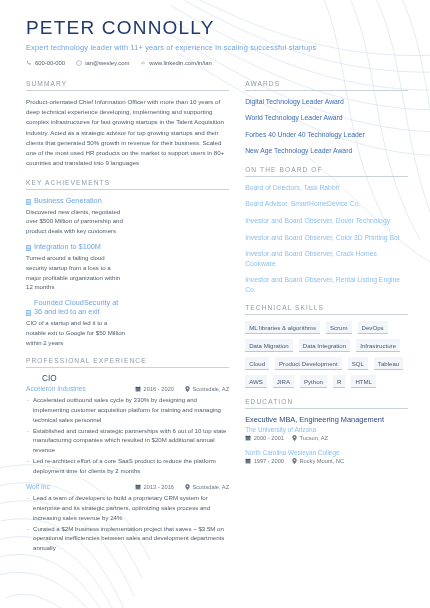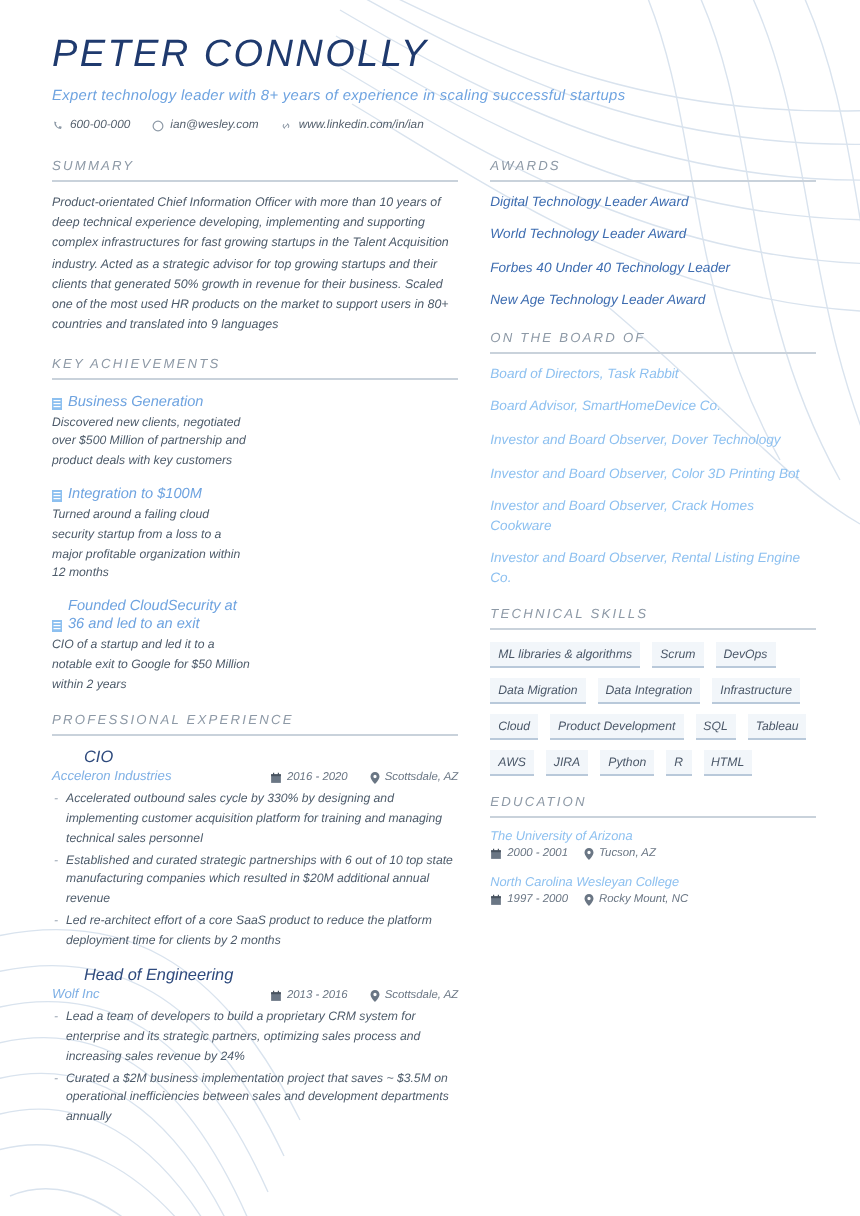--- a/index.html
+++ b/index.html
@@ -5,21 +5,21 @@
   * { box-sizing: border-box; margin:0; padding:0; }
   html,body { width:430px; height:608px; }
   body {
     font-family: "Liberation Sans", sans-serif;
     background:#ffffff;
     color:#3a4a5c;
     position:relative;
     overflow:hidden;
   }
   #bg { position:absolute; inset:0; z-index:0; pointer-events:none; }
-  .page { position:relative; z-index:1; width:430px; height:484px; padding:0;font-style:italic; }
+  .page { position:relative; z-index:1; width:430px; height:484px; padding:0; }
 
   
   .header { padding:18px 24px 6px 26px; }
   .name {
     font-size:19px; letter-spacing:1.2px; font-weight:400;
     color:#1f3a6e; line-height:1.1;
   }
   .tagline {
     margin-top:4px; font-size:7.4px; color:#6ea3e0; letter-spacing:.18px;
   }
@@ -107,21 +107,21 @@
     <path d="M-10,560 C40,542 80,570 110,624"></path>
     <path d="M-10,578 C36,560 74,588 102,626"></path>
     <path d="M5,598 C34,586 62,606 84,628"></path>
   </g>
 </svg>
 
 <div class="page">
 
   <div class="header">
     <div class="name">PETER CONNOLLY</div>
-    <div class="tagline">Expert technology leader with 8+ years of experience in scaling successful startups</div>
+    <div class="tagline">Expert technology leader with 11+ years of experience in scaling successful startups</div>
     <div class="contacts">
       <div class="contact">
         <svg width="6" height="6" viewBox="0 0 16 16">
             <path d="M3 2l3 1-1 2 2 4 2 1 1-2 3 1-1 3a9 9 0 0 1-9-9z" fill="#8d99a6"></path>
           </svg>
         <span>600-00-000</span>
       </div>
       <div class="contact">
         <svg width="6" height="6" viewBox="0 0 16 16">
             <circle cx="8" cy="8" r="6.5" fill="none" stroke="#8d99a6" stroke-width="1.6"></circle>
@@ -217,21 +217,20 @@
             </div>
           </div>
           <ul class="bullets">
             <li>Accelerated outbound sales cycle by 330% by designing and implementing customer acquisition platform for training and managing technical sales personnel</li>
             <li>Established and curated strategic partnerships with 6 out of 10 top state manufacturing companies which resulted in $20M additional annual revenue</li>
             <li>Led re-architect effort of a core SaaS product to reduce the platform deployment time for clients by 2 months</li>
           </ul>
         </div>
 
         <div class="job">
-          <div class="job-title">Head of Engineering</div>
           <div class="job-meta">
             <div class="job-company">Wolf Inc</div>
             <div class="job-date">
               <svg width="6" height="6" viewBox="0 0 16 16">
                   <rect x="1.5" y="3" width="13" height="11.5" fill="#6a7684"></rect>
                   <rect x="1.5" y="3" width="13" height="2.6" fill="#48535f"></rect>
                   <rect x="4" y="1" width="1.6" height="3" fill="#48535f"></rect>
                   <rect x="10.4" y="1" width="1.6" height="3" fill="#48535f"></rect>
                 </svg>
               <span>2013 - 2016</span>
@@ -291,20 +290,21 @@
           <span class="skill">Python</span>
           <span class="skill">R</span>
           <span class="skill">HTML</span>
         </div>
       </div>
 
       <div class="sec">
         <div class="sec-title">EDUCATION</div>
 
         <div class="edu">
+          <div class="edu-deg">Executive MBA, Engineering Management</div>
           <div class="edu-school">The University of Arizona</div>
           <div class="edu-meta">
             <div class="edu-date">
               <svg width="6" height="6" viewBox="0 0 16 16">
                   <rect x="1.5" y="3" width="13" height="11.5" fill="#6a7684"></rect>
                   <rect x="1.5" y="3" width="13" height="2.6" fill="#48535f"></rect>
                   <rect x="4" y="1" width="1.6" height="3" fill="#48535f"></rect>
                   <rect x="10.4" y="1" width="1.6" height="3" fill="#48535f"></rect>
                 </svg>
               <span>2000 - 2001</span>

